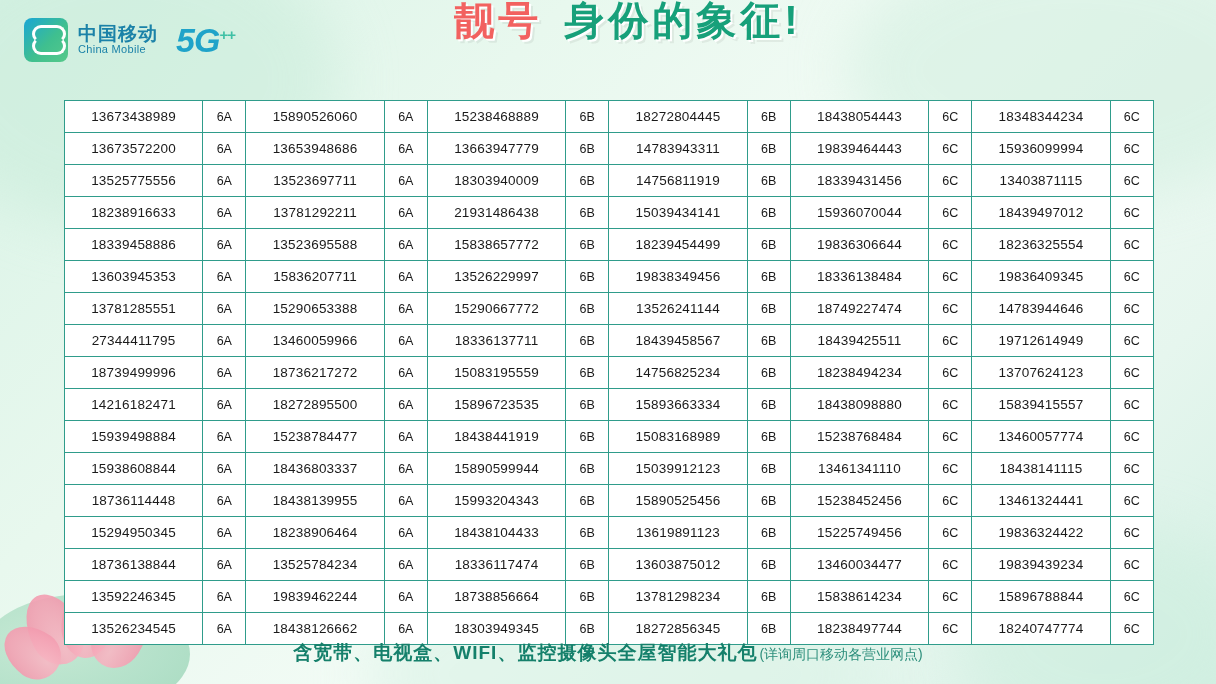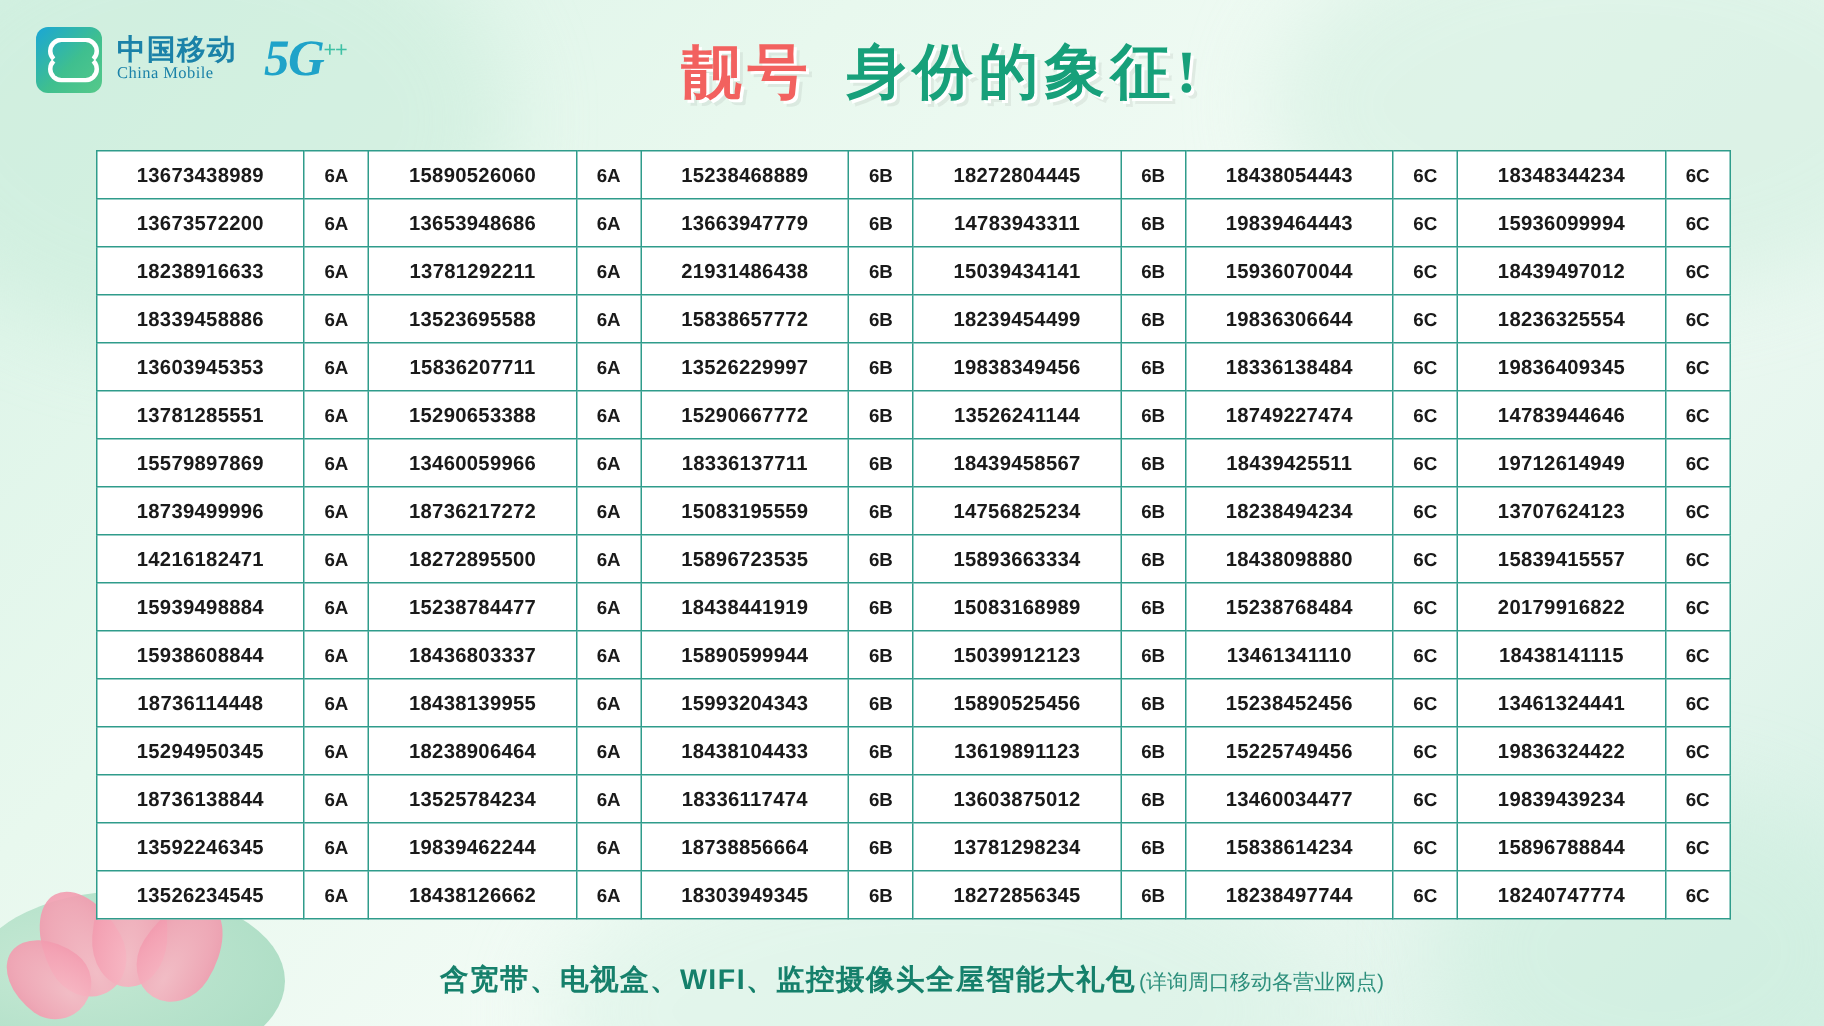--- a/index.html
+++ b/index.html
@@ -57,22 +57,21 @@
     position: relative;
     width: 1216px;
     height: 684px;
   }
 
   
   .header {
     position: relative;
     height: 96px;
     display: flex;
-    align-items: center;
-    font-family: Liberation Serif, serif;
+    align-items: flex-start;
   }
   .brand {
     position: absolute;
     left: 24px;
     top: 18px;
     display: flex;
     align-items: center;
     gap: 10px;
   }
   .cm-logo {
@@ -146,21 +145,20 @@
     margin-left: 22px;
     text-shadow: 2px 2px 0 #ffffff, 4px 4px 0 rgba(0,0,0,.06);
   }
 
   
   .table-wrap {
     position: absolute;
     left: 64px;
     top: 100px;
     width: 1090px;
-    font-weight: bold;
   }
   table.numbers {
     border-collapse: collapse;
     width: 100%;
     background: #ffffff;
     table-layout: fixed;
   }
   table.numbers td {
     border: 1px solid #2f9c8b;
     height: 31px;
@@ -254,20 +252,34 @@
             <td class="num">13663947779</td>
             <td class="tag">6B</td>
             <td class="num">14783943311</td>
             <td class="tag">6B</td>
             <td class="num">19839464443</td>
             <td class="tag">6C</td>
             <td class="num">15936099994</td>
             <td class="tag">6C</td>
           </tr>
           <tr>
+            <td class="num">13525775556</td>
+            <td class="tag">6A</td>
+            <td class="num">13523697711</td>
+            <td class="tag">6A</td>
+            <td class="num">18303940009</td>
+            <td class="tag">6B</td>
+            <td class="num">14756811919</td>
+            <td class="tag">6B</td>
+            <td class="num">18339431456</td>
+            <td class="tag">6C</td>
+            <td class="num">13403871115</td>
+            <td class="tag">6C</td>
+          </tr>
+          <tr>
             <td class="num">18238916633</td>
             <td class="tag">6A</td>
             <td class="num">13781292211</td>
             <td class="tag">6A</td>
             <td class="num">21931486438</td>
             <td class="tag">6B</td>
             <td class="num">15039434141</td>
             <td class="tag">6B</td>
             <td class="num">15936070044</td>
             <td class="tag">6C</td>
@@ -310,21 +322,21 @@
             <td class="num">15290667772</td>
             <td class="tag">6B</td>
             <td class="num">13526241144</td>
             <td class="tag">6B</td>
             <td class="num">18749227474</td>
             <td class="tag">6C</td>
             <td class="num">14783944646</td>
             <td class="tag">6C</td>
           </tr>
           <tr>
-            <td class="num">15579897869</td>
+            <td class="num">27344411795</td>
             <td class="tag">6A</td>
             <td class="num">13460059966</td>
             <td class="tag">6A</td>
             <td class="num">18336137711</td>
             <td class="tag">6B</td>
             <td class="num">18439458567</td>
             <td class="tag">6B</td>
             <td class="num">18439425511</td>
             <td class="tag">6C</td>
             <td class="num">19712614949</td>
@@ -362,21 +374,21 @@
             <td class="num">15939498884</td>
             <td class="tag">6A</td>
             <td class="num">15238784477</td>
             <td class="tag">6A</td>
             <td class="num">18438441919</td>
             <td class="tag">6B</td>
             <td class="num">15083168989</td>
             <td class="tag">6B</td>
             <td class="num">15238768484</td>
             <td class="tag">6C</td>
-            <td class="num">20179916822</td>
+            <td class="num">13460057774</td>
             <td class="tag">6C</td>
           </tr>
           <tr>
             <td class="num">15938608844</td>
             <td class="tag">6A</td>
             <td class="num">18436803337</td>
             <td class="tag">6A</td>
             <td class="num">15890599944</td>
             <td class="tag">6B</td>
             <td class="num">15039912123</td>

